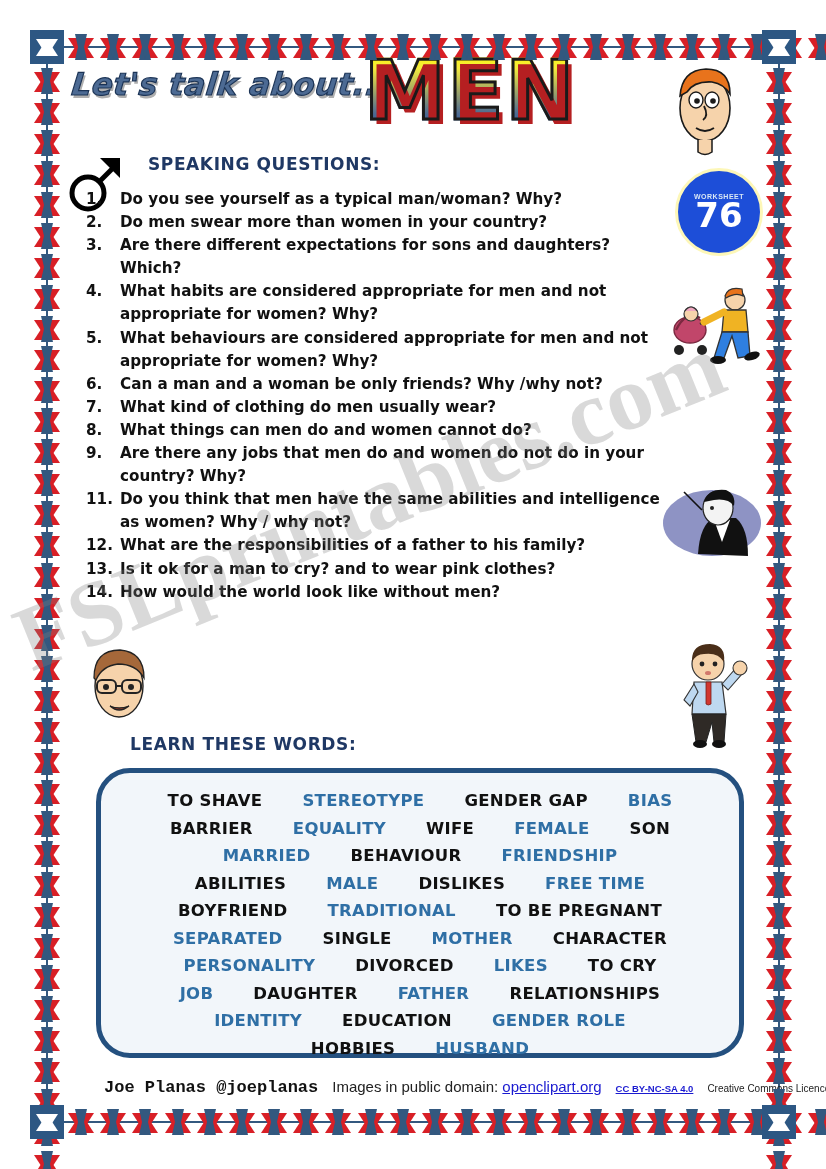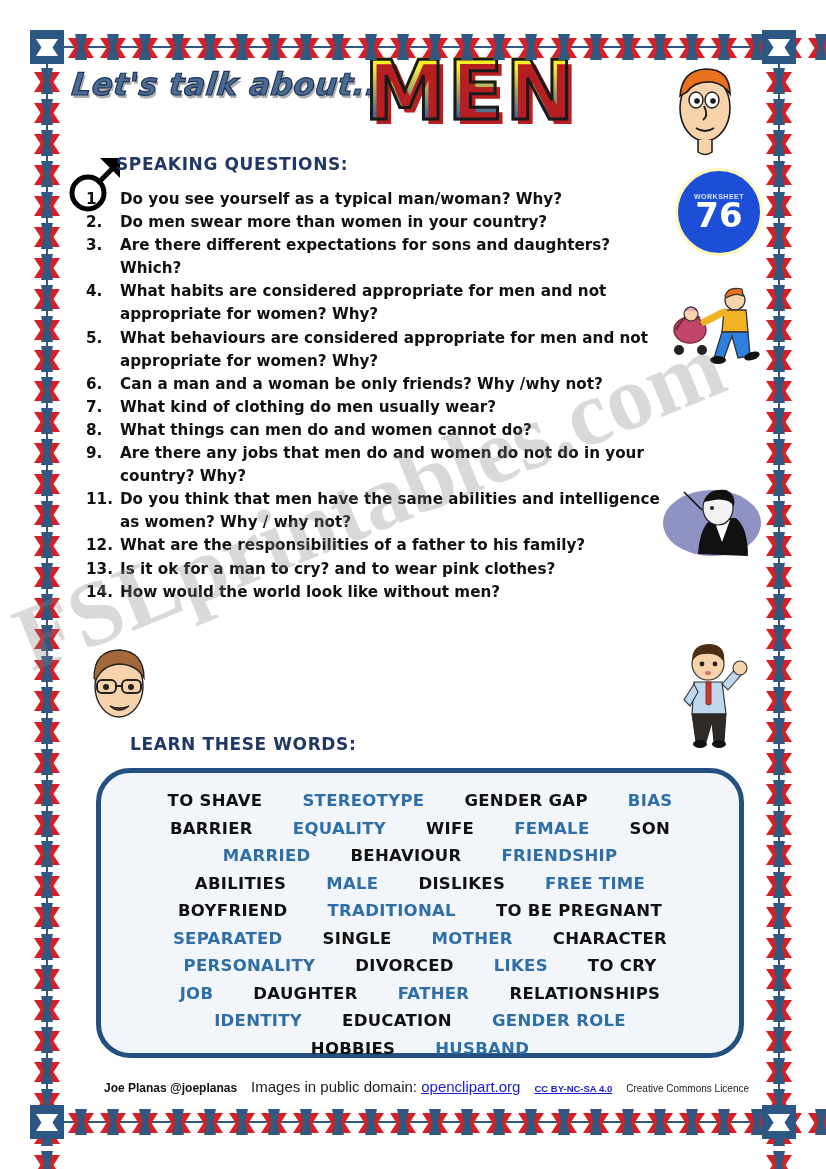--- a/index.html
+++ b/index.html
@@ -240,24 +240,25 @@
   .footer {
     position: absolute;
     left: 40px; top: 1022px;
     width: 640px;
     display: flex;
     align-items: baseline;
     gap: 14px;
     font-family: "Liberation Sans", sans-serif;
   }
   .footer-author {
-    font-size: 12px;
+    font-size: 17px;
     font-weight: bold;
     color: #111111;
     white-space: nowrap;
+    font-family: Liberation Mono, monospace;
   }
   .footer-images {
     font-size: 15px;
     color: #222222;
     white-space: nowrap;
   }
   .footer-link {
     color: #1a1ad0;
     text-decoration: underline;
   }
@@ -843,21 +844,21 @@
       <div class="men-shadow">MEN</div>
       <div class="title-men">MEN</div>
     </div>
 
     <svg class="male-symbol" viewBox="0 0 58 62">
       <circle cx="22" cy="41" r="16" fill="none" stroke="#000" stroke-width="5"></circle>
       <line x1="33" y1="30" x2="50" y2="13" stroke="#000" stroke-width="5"></line>
       <polygon points="54,6 54,26 34,6" fill="#000"></polygon>
     </svg>
 
-    <div class="section-heading" style="position:absolute;left:52px;top:98px;">SPEAKING QUESTIONS:</div>
+    <div class="section-heading" style="position:absolute;left:84px;top:98px;">SPEAKING QUESTIONS:</div>
 
     <div class="questions" id="questions-list">
         <div class="q-row">
           <div class="q-num">1.</div>
           <div class="q-text">Do you see yourself as a typical  man/woman? Why?</div>
         </div>
         <div class="q-row">
           <div class="q-num">2.</div>
           <div class="q-text">Do men swear more than women in your country?</div>
         </div>

